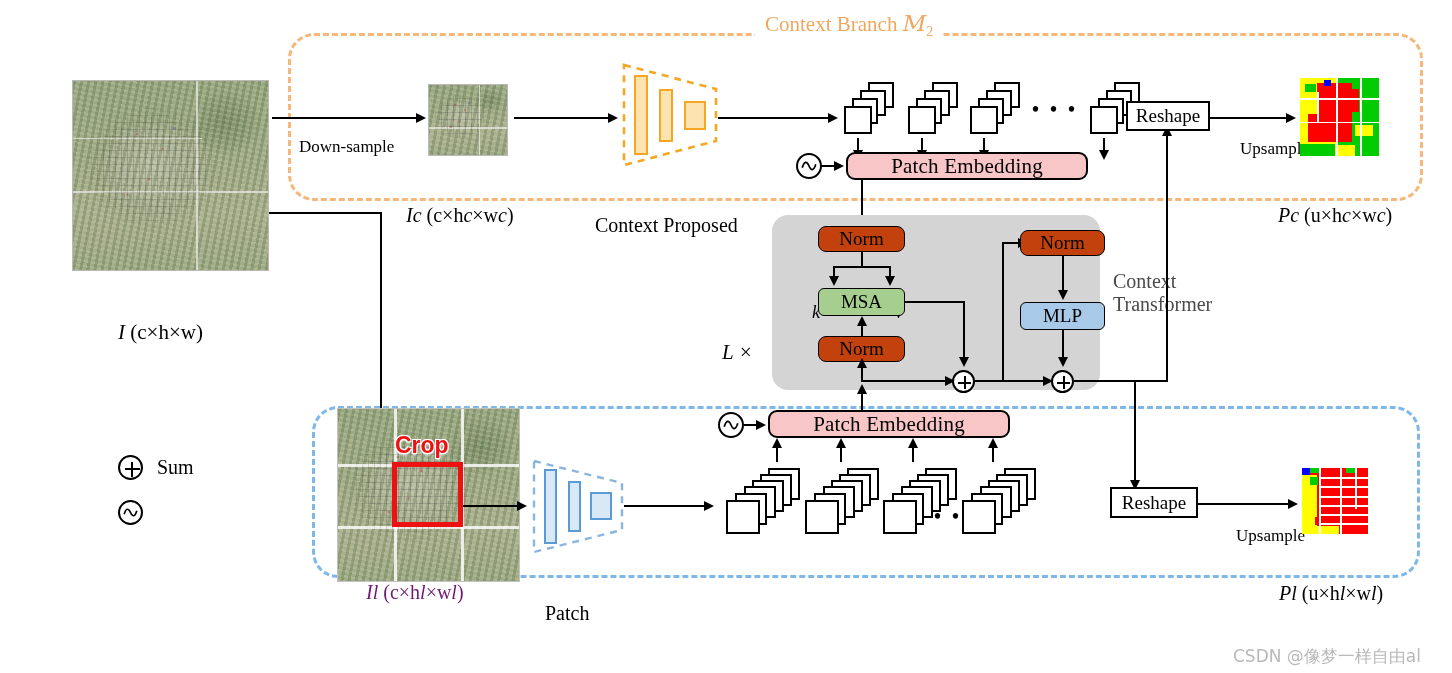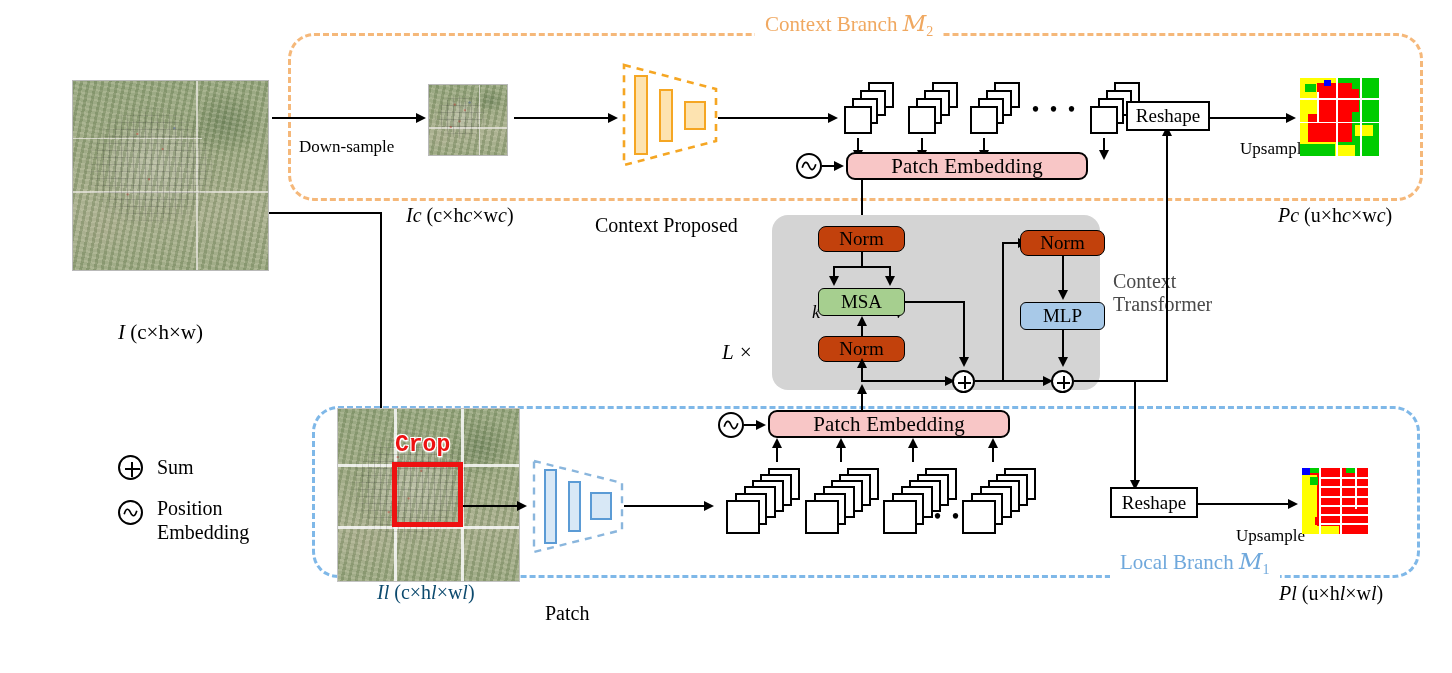--- a/index.html
+++ b/index.html
@@ -153,21 +153,21 @@
   .cropimg { position:absolute; overflow:hidden; }
   .cropimg .gridline { position:absolute; background:rgba(250,250,250,0.85); }
   .crop-rect {
     position:absolute;
     border:5px solid #ee1111;
     background:transparent;
   }
   .crop-text {
     position:absolute;
     color:#ee1111; font-weight:bold;
-    font-family:Liberation Mono, monospace;
+    font-family:Liberation Sans, sans-serif;
     font-size:23px;
     text-shadow:
       -1px -1px 0 #fff, 1px -1px 0 #fff, -1px 1px 0 #fff, 1px 1px 0 #fff,
       0 2px 2px rgba(255,255,255,.9);
   }
 
   
   .legend-item { position:absolute; font-size:20px; line-height:1.18; }
 
   
@@ -180,23 +180,20 @@
 <body>
 
 <div id="stage">
 
   <div class="branch-frame" style="left:288px; top:33px; width:1135px; height:168px;"></div>
   <div class="branch-title" style="left:755px; top:10px;">
     <span>Context Branch </span><span class="cal">M</span><span class="sub">2</span>
   </div>
 
   <div class="branch-frame local" style="left:312px; top:406px; width:1108px; height:172px;"></div>
-  <div class="branch-title local" style="left:1110px; top:548px;">
-    <span>Local Branch </span><span class="cal">M</span><span class="sub">1</span>
-  </div>
 
   <div class="sat" style="left:72px; top:80px; width:197px; height:191px; border:1px solid #b9b9b9;">
     <div class="road-h" style="left:0; top:58%; width:100%; height:2px;"></div>
     <div class="road-v" style="left:63%; top:0; width:2px; height:100%;"></div>
     <div class="road-h" style="left:0; top:30%; width:66%; height:1.5px;"></div>
   </div>
   <div class="lbl" style="left:118px; top:276px; font-size:21px;">
     <span class="math">I</span><span class="up"> (c×h×w)</span>
   </div>
 
@@ -385,21 +382,21 @@
   <div class="ahead down" style="left:375.5px; top:410px;"></div>
 
   <div class="cropimg sat" style="left:337px; top:408px; width:183px; height:174px; border:1px solid #c2c2c2;">
     <div class="gridline" style="left:0; top:32%; width:100%; height:3px;"></div>
     <div class="gridline" style="left:0; top:68%; width:100%; height:3px;"></div>
     <div class="gridline" style="left:31%; top:0; width:3px; height:100%;"></div>
     <div class="gridline" style="left:68%; top:0; width:3px; height:100%;"></div>
   </div>
   <div class="crop-rect" style="left:392px; top:462px; width:71px; height:65px;"></div>
   <div class="crop-text" style="left:395px; top:432px;">Crop</div>
-  <div class="lbl" style="left:377px; top:537px; font-size:20px; color:#0c4a6e; text-shadow:-1px -1px 0 #fff,1px -1px 0 #fff,-1px 1px 0 #fff,1px 1px 0 #fff;">
+  <div class="lbl" style="left:366px; top:537px; font-size:20px; color:#701a75; text-shadow:-1px -1px 0 #fff,1px -1px 0 #fff,-1px 1px 0 #fff,1px 1px 0 #fff;">
     <span class="math">I</span><span class="math sb">l</span><span class="up"> (c×h</span><span class="math sb">l</span><span class="up">×w</span><span class="math sb">l</span><span class="up">)</span>
   </div>
 
   <div class="ln h" style="left:463px; top:505px; width:56px;"></div>
   <div class="ahead right" style="left:517px; top:500.5px;"></div>
 
   <div class="encoder" style="left:532px; top:459px; width:92px; height:95px;">
     <svg class="trap" viewBox="0 0 92 95" preserveAspectRatio="none">
       <polygon points="2,2 90,24 90,71 2,93" fill="none" stroke="#8ab6dd" stroke-width="2.4" stroke-dasharray="7,6"></polygon>
     </svg>
@@ -500,19 +497,16 @@
     <div class="plus-h" style="left:5px; top:10.5px; width:15px; height:2px;"></div>
     <div class="plus-v" style="left:10.5px; top:5px; width:2px; height:15px;"></div>
   </div>
   <div class="legend-item" style="left:157px; top:456px;">Sum</div>
 
   <div class="op-circle" style="left:118px; top:500px; width:25px; height:25px;">
     <svg viewBox="0 0 25 25" width="25" height="25">
       <path d="M5,14.5 C7.2,7 10,7 12.5,12.5 C15,18 17.8,18 20,10.5" fill="none" stroke="#000" stroke-width="2"></path>
     </svg>
   </div>
-  <div class="legend-item" style="left:157px; top:497px;">
-    <span>Position</span><br>
-    <span>Embedding</span>
-  </div>
-
+
+  <div class="watermark" style="left:1233px; top:645px;">CSDN @像梦一样自由al</div>
 
 </div>
 
 </body></html>

